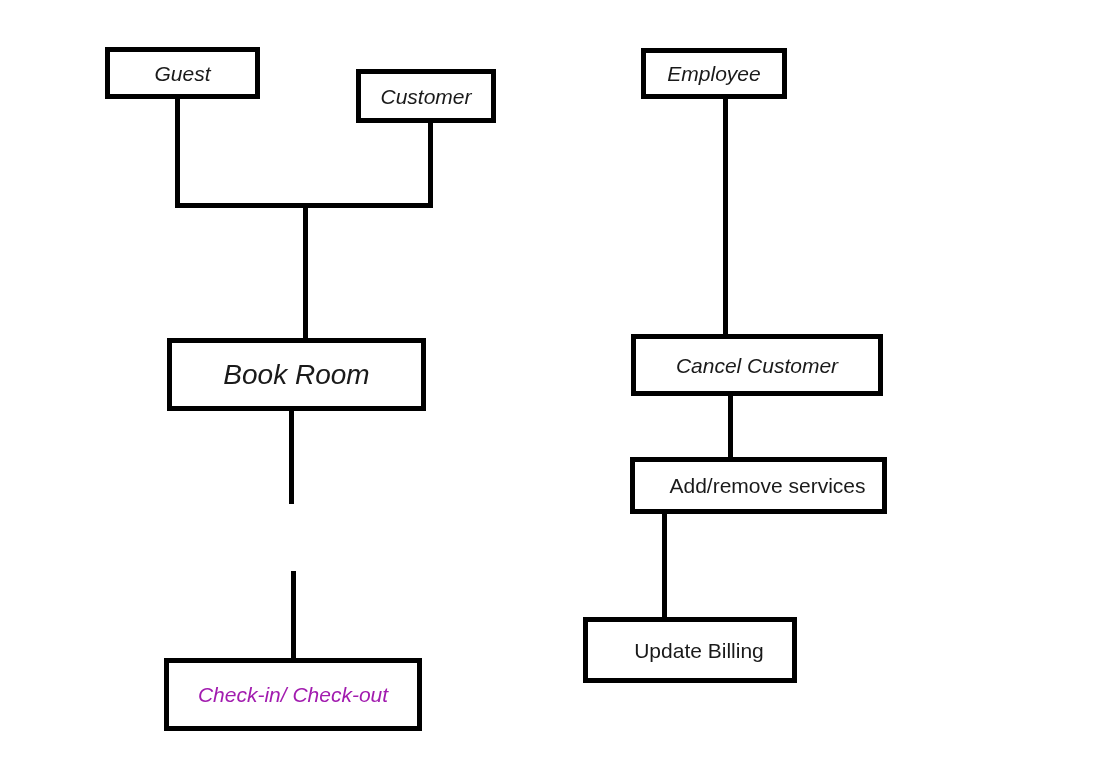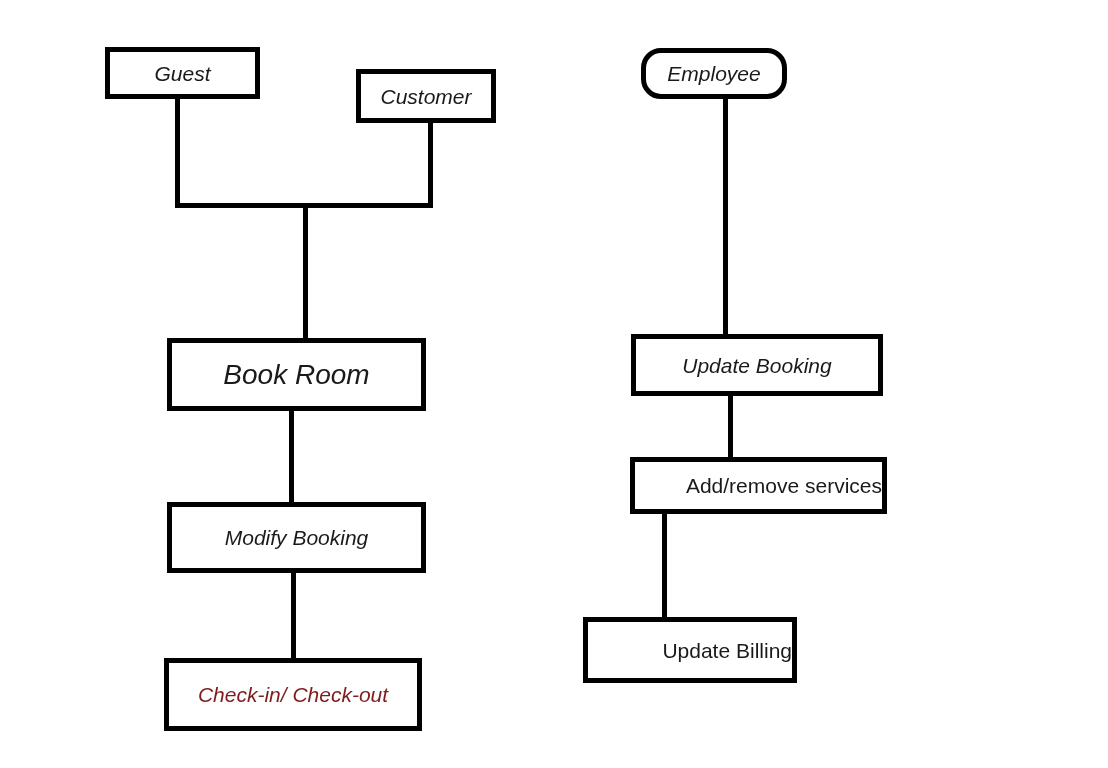--- a/index.html
+++ b/index.html
@@ -28,21 +28,21 @@
     color: #1a1a1a;
     font-family: "Liberation Sans", sans-serif;
     white-space: nowrap;
     line-height: 1;
   }
   .node .node-label {
     display: block;
     width: 100%;
   }
   .align-center .node-label { text-align: center; font-style: italic; }
-  .align-left   .node-label { text-align: right; padding-left: 18px; }
+  .align-left   .node-label { text-align: center; padding-left: 18px; }
 
   .edge {
     position: absolute;
     background: #000000;
   }
 </style>
 </head>
 <body>
 
 <div id="diagram-canvas" style="background: rgb(255, 255, 255);">
@@ -54,34 +54,31 @@
     <div class="edge" style="left: 291px; top: 571px; width: 5px; height: 89px; background: rgb(0, 0, 0);"></div>
     <div class="edge" style="left: 723px; top: 98px; width: 5px; height: 238px; background: rgb(0, 0, 0);"></div>
     <div class="edge" style="left: 728px; top: 394px; width: 5px; height: 65px; background: rgb(0, 0, 0);"></div>
     <div class="edge" style="left: 662px; top: 512px; width: 5px; height: 107px; background: rgb(0, 0, 0);"></div>
     <div class="node align-center" style="left: 105px; top: 47px; width: 155px; height: 52px; border-color: rgb(0, 0, 0); font-size: 21px; color: rgb(26, 26, 26);">
       <span class="node-label">Guest</span>
     </div>
     <div class="node align-center" style="left: 356px; top: 45px; width: 140px; height: 54px; border-color: rgb(0, 0, 0); font-size: 21px; color: rgb(26, 26, 26); margin-top: 24px;">
       <span class="node-label">Customer</span>
     </div>
-    <div class="node align-center" style="left: 641px; top: 48px; width: 146px; height: 51px; border-color: rgb(0, 0, 0); font-size: 21px; color: rgb(26, 26, 26); border-radius: 20px;">
+    <div class="node align-center" style="left: 641px; top: 48px; width: 146px; height: 51px; border-color: rgb(0, 0, 0); font-size: 21px; color: rgb(26, 26, 26);">
       <span class="node-label">Employee</span>
     </div>
     <div class="node align-center" style="left: 167px; top: 338px; width: 259px; height: 73px; border-color: rgb(0, 0, 0); font-size: 28px; color: rgb(26, 26, 26);">
       <span class="node-label">Book Room</span>
     </div>
     <div class="node align-center" style="left: 631px; top: 334px; width: 252px; height: 62px; border-color: rgb(0, 0, 0); font-size: 21px; color: rgb(26, 26, 26);">
-      <span class="node-label">Update Booking</span>
-    </div>
-    <div class="node align-center" style="left: 167px; top: 502px; width: 259px; height: 71px; border-color: rgb(0, 0, 0); font-size: 21px; color: rgb(26, 26, 26);">
-      <span class="node-label">Modify Booking</span>
+      <span class="node-label">Cancel Customer</span>
     </div>
     <div class="node align-left" style="left: 630px; top: 457px; width: 257px; height: 57px; border-color: rgb(0, 0, 0); font-size: 21px; color: rgb(26, 26, 26);">
       <span class="node-label">Add/remove services</span>
     </div>
-    <div class="node align-center" style="left: 164px; top: 658px; width: 258px; height: 73px; border-color: rgb(0, 0, 0); font-size: 21px; color: #7f1d1d; justify-content: center;">
+    <div class="node align-center" style="left: 164px; top: 658px; width: 258px; height: 73px; border-color: rgb(0, 0, 0); font-size: 21px; color: #a21caf; justify-content: center;">
       <span class="node-label">Check-in/ Check-out</span>
     </div>
     <div class="node align-left" style="left: 583px; top: 617px; width: 214px; height: 66px; border-color: rgb(0, 0, 0); font-size: 21px; color: rgb(26, 26, 26);">
       <span class="node-label">Update Billing</span>
     </div>
   </div>
 
 </body></html>

